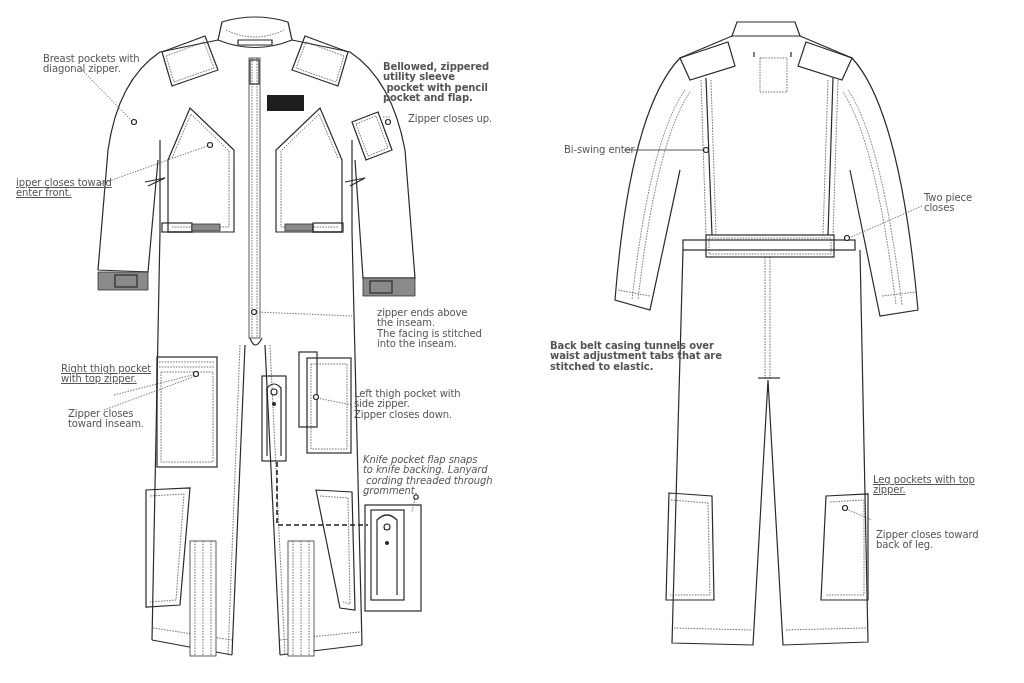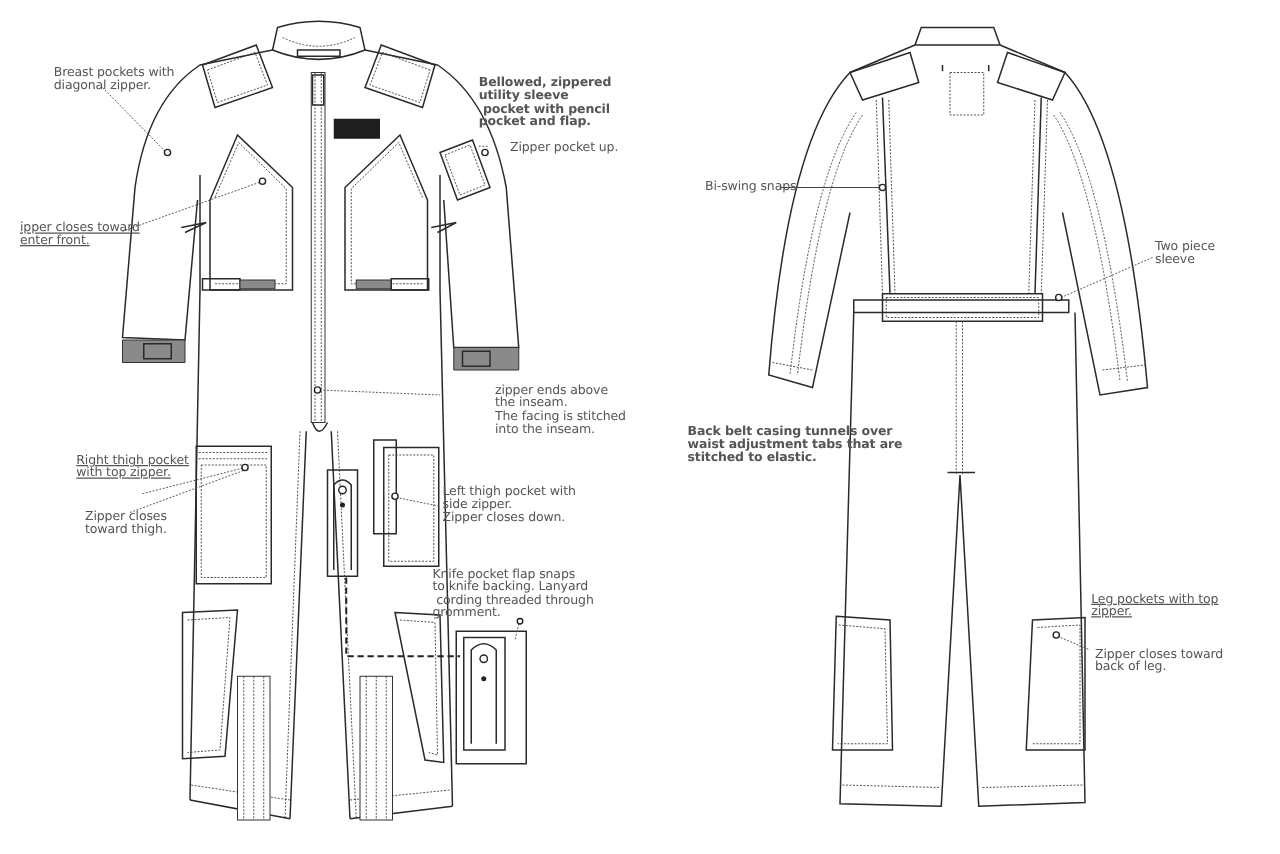--- a/index.html
+++ b/index.html
@@ -169,39 +169,39 @@
 </svg>
 
 <div class="lbl" style="left:43px;top:54px;">Breast pockets with
 diagonal zipper.</div>
 <div class="lbl" style="left:16px;top:178px;text-decoration:underline;">ipper closes toward
 enter front.</div>
 <div class="lbl" style="left:383px;top:62px;font-weight:bold;">Bellowed, zippered
 utility sleeve
  pocket with pencil
 pocket and flap.</div>
-<div class="lbl" style="left:408px;top:114px;">Zipper pocket up.</div>
-<div class="lbl" style="left:372px;top:308px;padding-left:24px;">zipper ends above
+<div class="lbl" style="left:408px;top:114px;">Zipper closes up.</div>
+<div class="lbl" style="left:353px;top:308px;padding-left:24px;">zipper ends above
 the inseam.
 The facing is stitched
 into the inseam.</div>
 <div class="lbl" style="left:61px;top:364px;text-decoration:underline;">Right thigh pocket
 with top zipper.</div>
 <div class="lbl" style="left:68px;top:409px;">Zipper closes
-toward thigh.</div>
+toward inseam.</div>
 <div class="lbl" style="left:354px;top:389px;">Left thigh pocket with
 side zipper.
 Zipper closes down.</div>
-<div class="lbl" style="left:346px;top:455px;">Knife pocket flap snaps
+<div class="lbl" style="left:363px;top:455px;font-style:italic;">Knife pocket flap snaps
 to knife backing. Lanyard
  cording threaded through
 gromment.</div>
 
-<div class="lbl" style="left:564px;top:145px;">Bi-swing snaps</div>
+<div class="lbl" style="left:564px;top:145px;">Bi-swing enter</div>
 <div class="lbl" style="left:924px;top:193px;">Two piece
-sleeve</div>
+closes</div>
 <div class="lbl" style="left:550px;top:341px;font-weight:bold;">Back belt casing tunnels over
 waist adjustment tabs that are
 stitched to elastic.</div>
 <div class="lbl" style="left:873px;top:475px;text-decoration:underline;">Leg pockets with top
 zipper.</div>
-<div class="lbl" style="left:876px;top:519px;">Zipper closes toward
+<div class="lbl" style="left:876px;top:530px;">Zipper closes toward
 back of leg.</div>
 
 </body></html>

